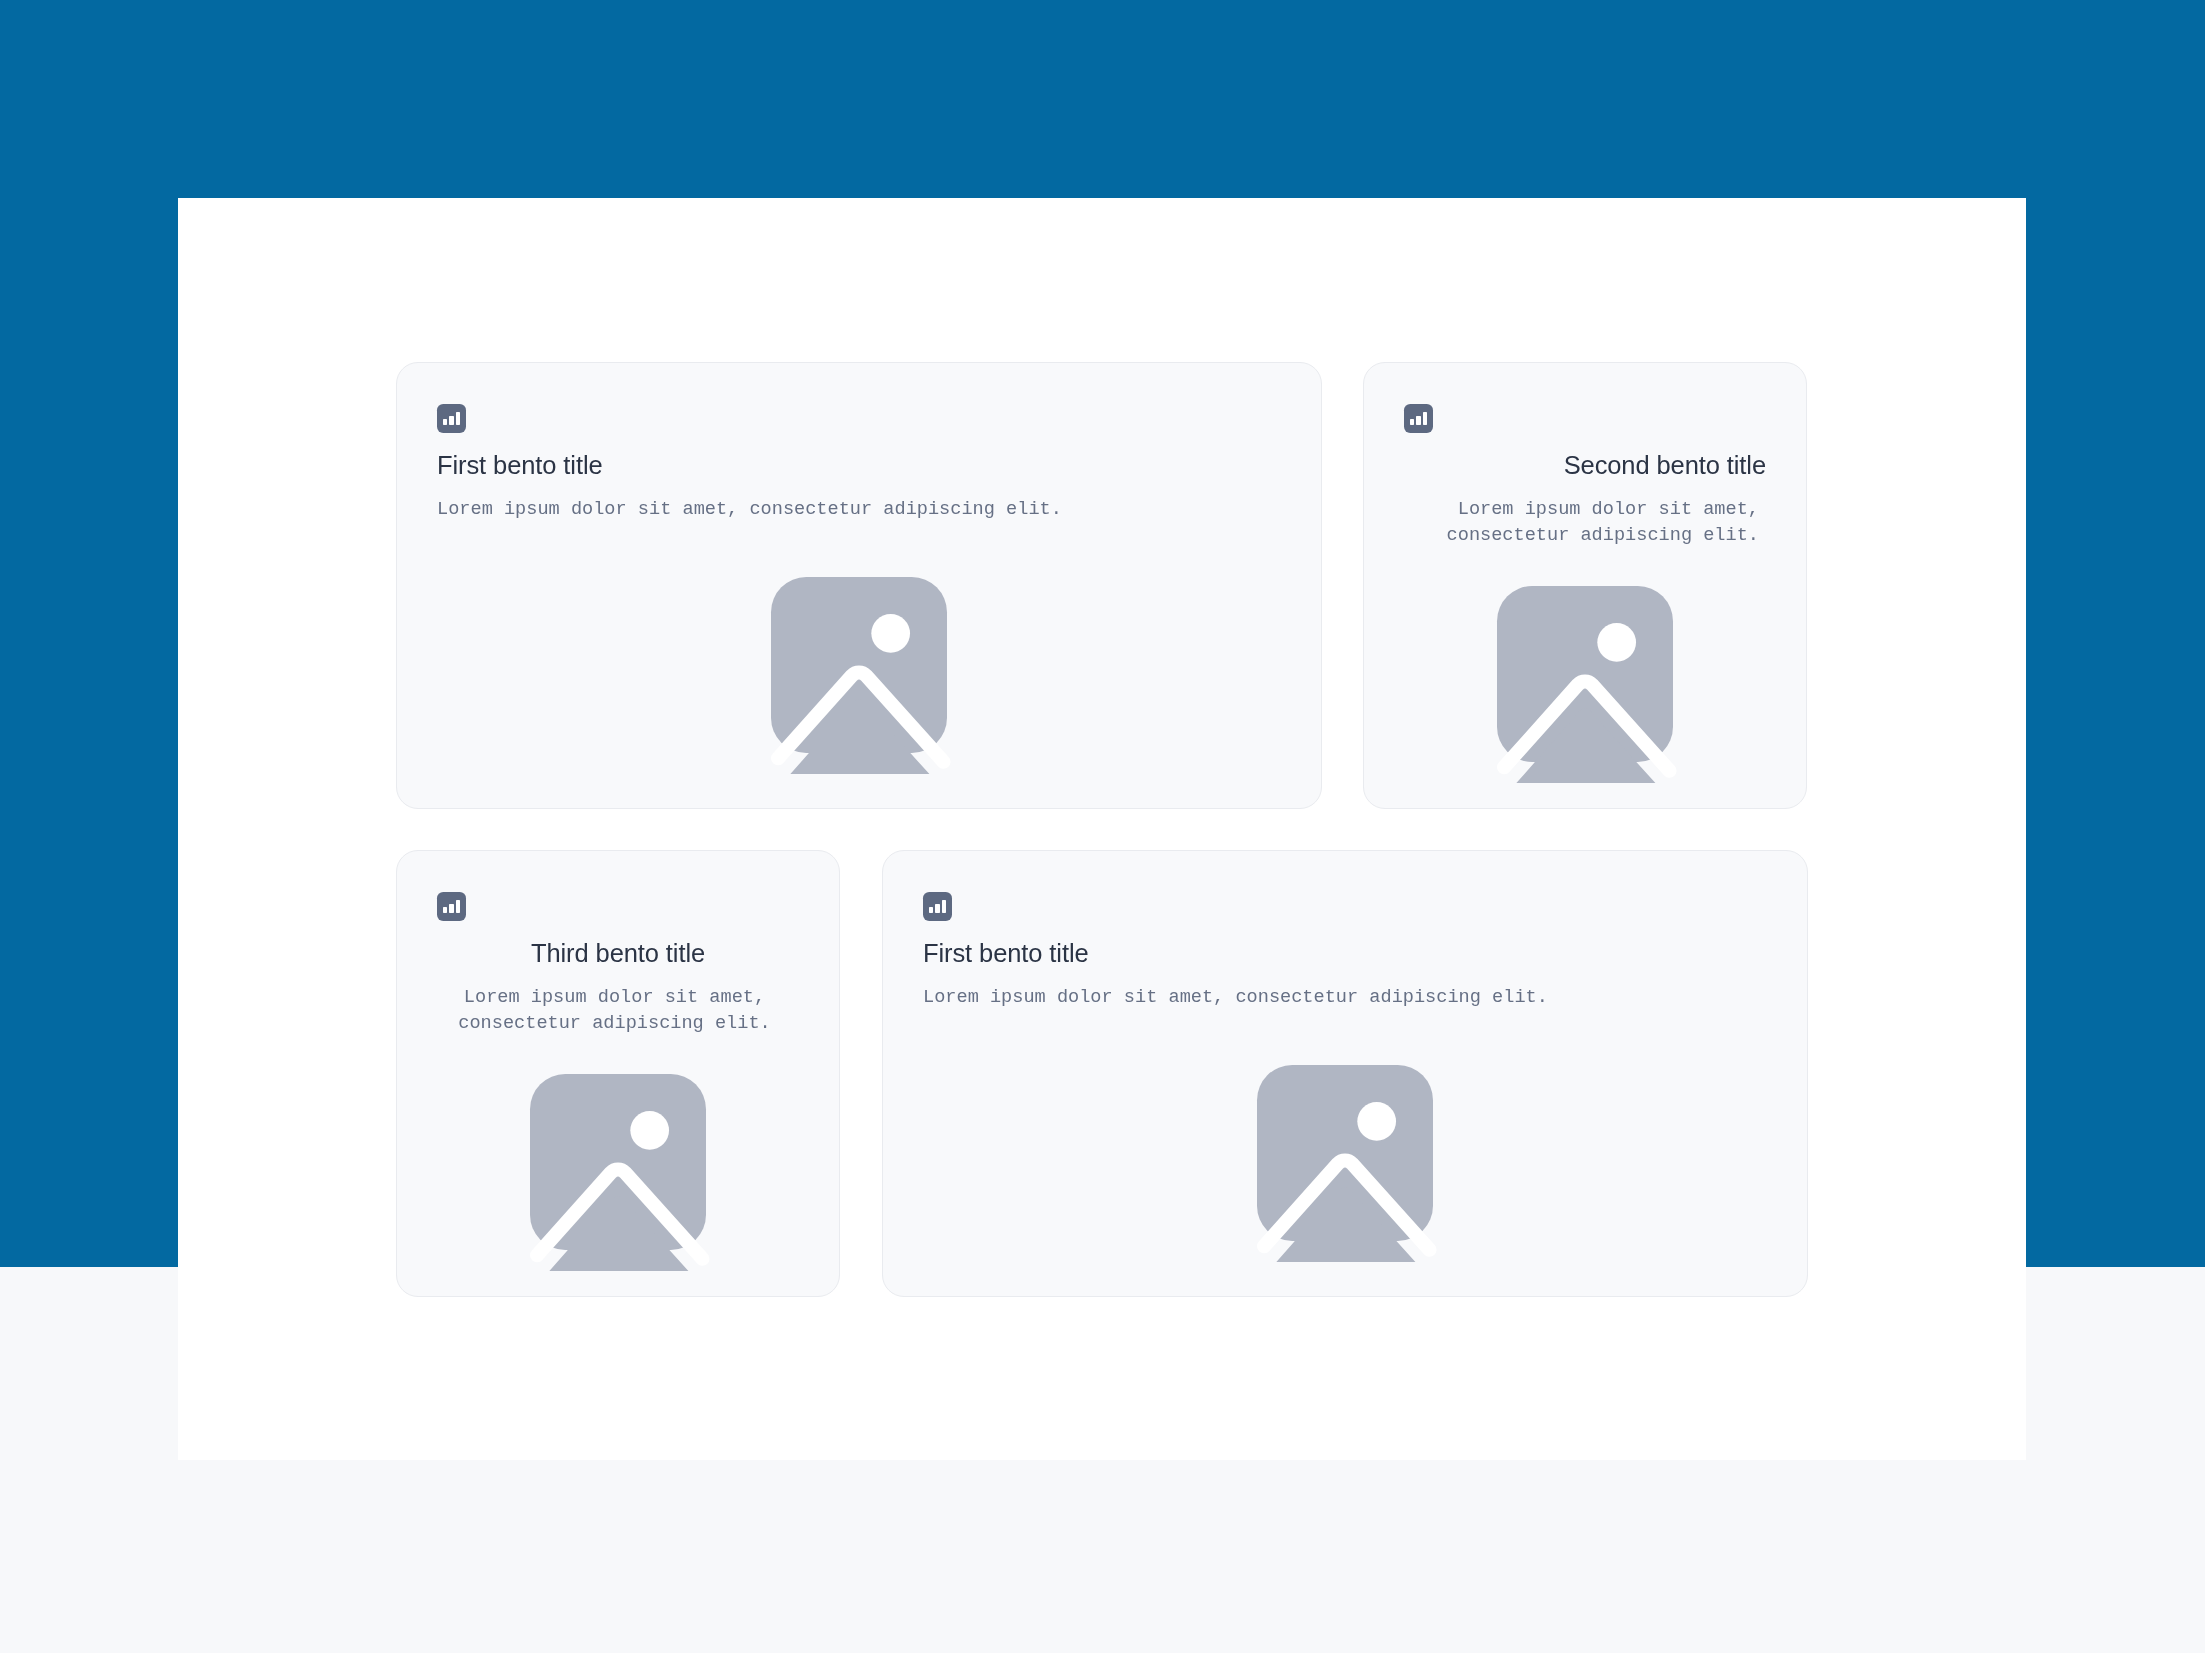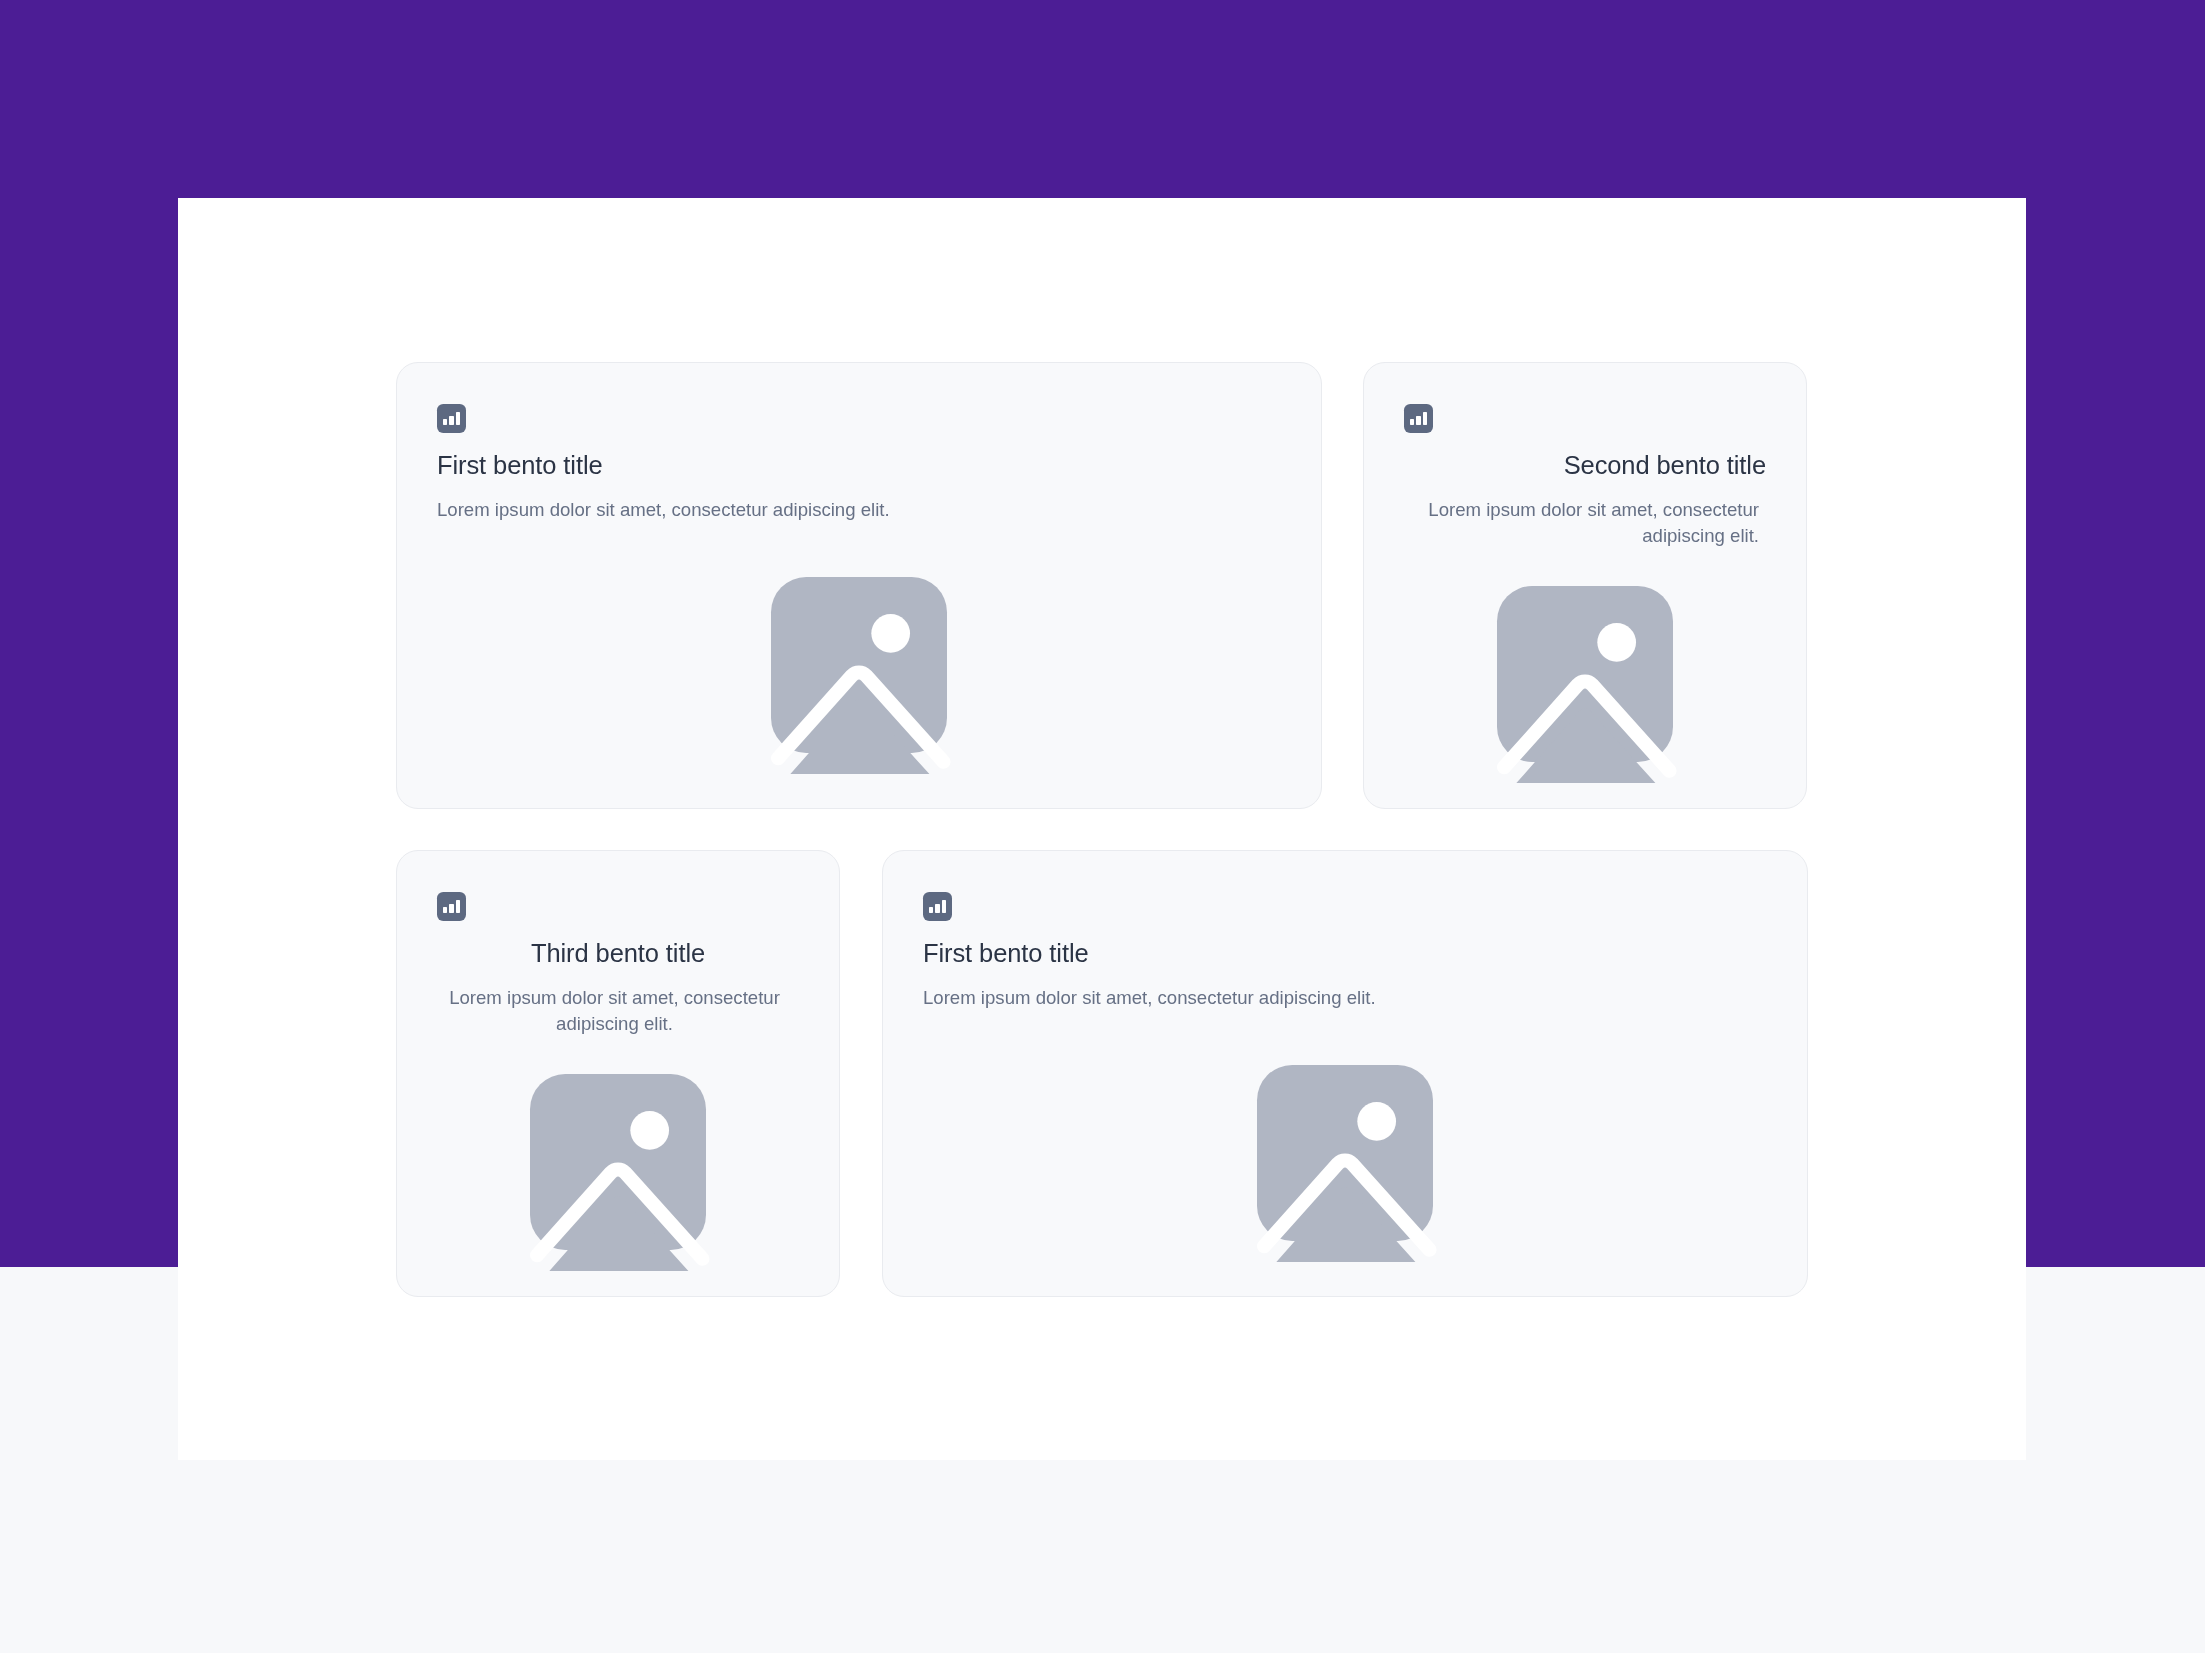--- a/index.html
+++ b/index.html
@@ -9,21 +9,21 @@
     height: 1654px;
     background: #f7f8fa;
     font-family: "Liberation Sans", sans-serif;
     -webkit-font-smoothing: antialiased;
   }
 
   .page {
     width: 2205px;
     height: 1267px;
     position: relative;
-    background: #4c1d95;
+    background: #0369a1;
   }
 
   
   .panel {
     position: absolute;
     left: 178px;
     top: 198px;
     width: 1848px;
     height: 1262px;
     background: #ffffff;
@@ -83,20 +83,21 @@
     color: #2b3445;
     letter-spacing: -0.1px;
   }
   .card-desc {
     margin-top: 15px;
     font-size: 18.6px;
     line-height: 1.42;
     font-weight: 400;
     color: #667085;
     letter-spacing: 0px;
+    font-family: Liberation Mono, monospace;
   }
   .card-desc.narrow { max-width: 355px; }
   .card-desc.wide   { max-width: 779px; }
 
   
   .media-area {
     position: absolute;
     left: 0;
     right: 0;
     bottom: 0;

